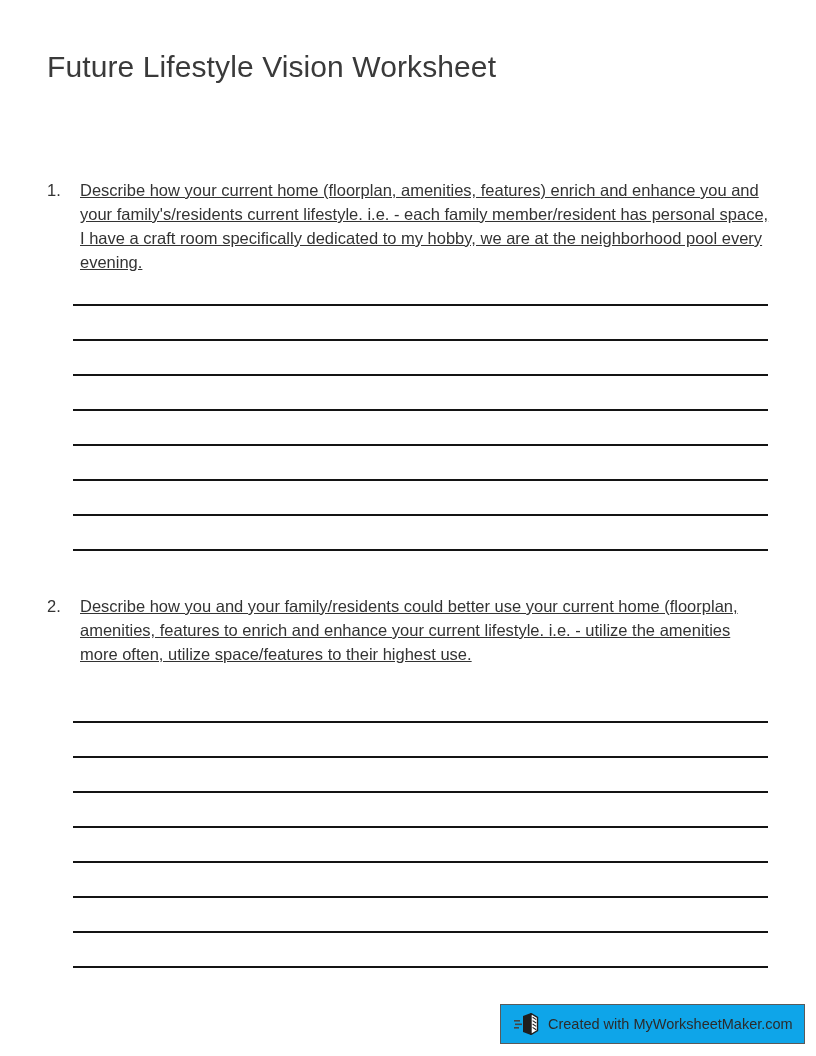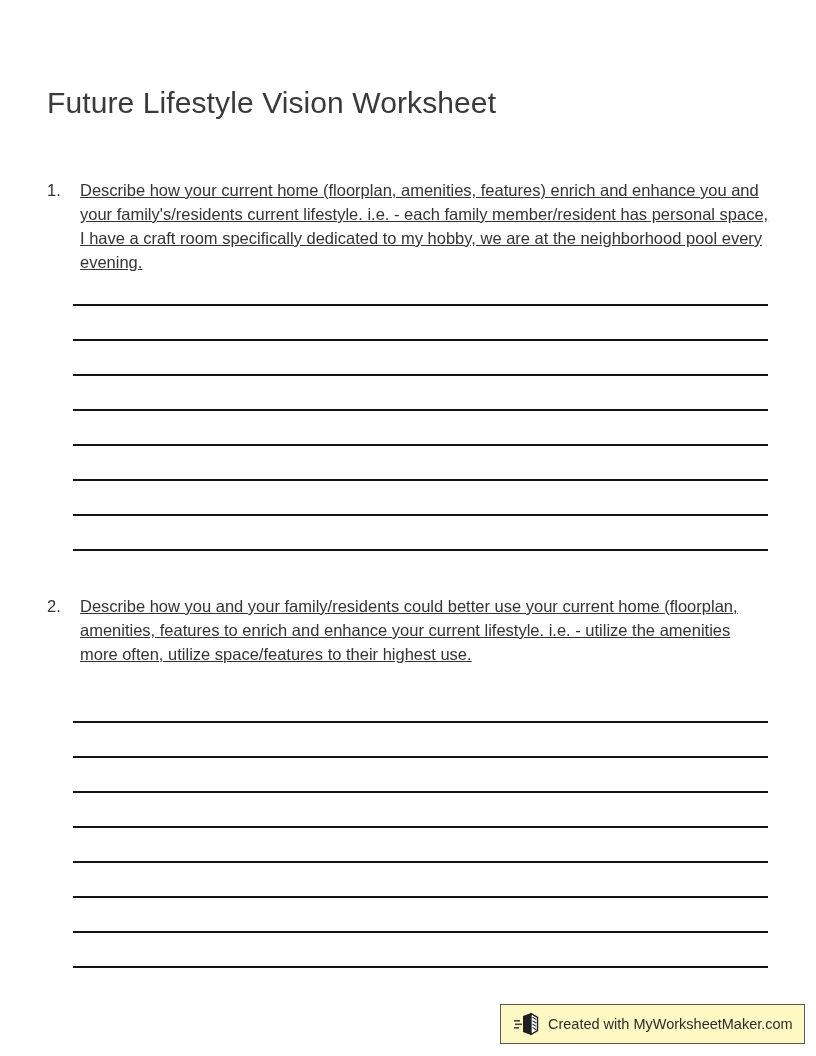--- a/index.html
+++ b/index.html
@@ -25,21 +25,20 @@
   .worksheet-title {
     position: absolute;
     left: 47px;
     top: 48px;
     font-size: 30px;
     line-height: 38px;
     font-weight: 400;
     color: #3a3a3a;
     letter-spacing: 0.1px;
     white-space: nowrap;
-    margin-top: 36px;
   }
 
   
   .question-block {
     position: absolute;
     left: 47px;
     width: 724px;
   }
   .question-row {
     display: flex;
@@ -80,21 +79,21 @@
   .footer-badge {
     position: absolute;
     left: 500px;
     top: 1004px;
     width: 305px;
     height: 40px;
     border: 1px solid #5a5a5a;
     box-sizing: border-box;
     display: flex;
     align-items: center;
-    background: #fef9c3;
+    background: #0ea5e9;
   }
   .badge-icon {
     flex: 0 0 auto;
     margin-left: 13px;
     margin-right: 8px;
     width: 26px;
     height: 22px;
     display: block;
   }
   .badge-text {

